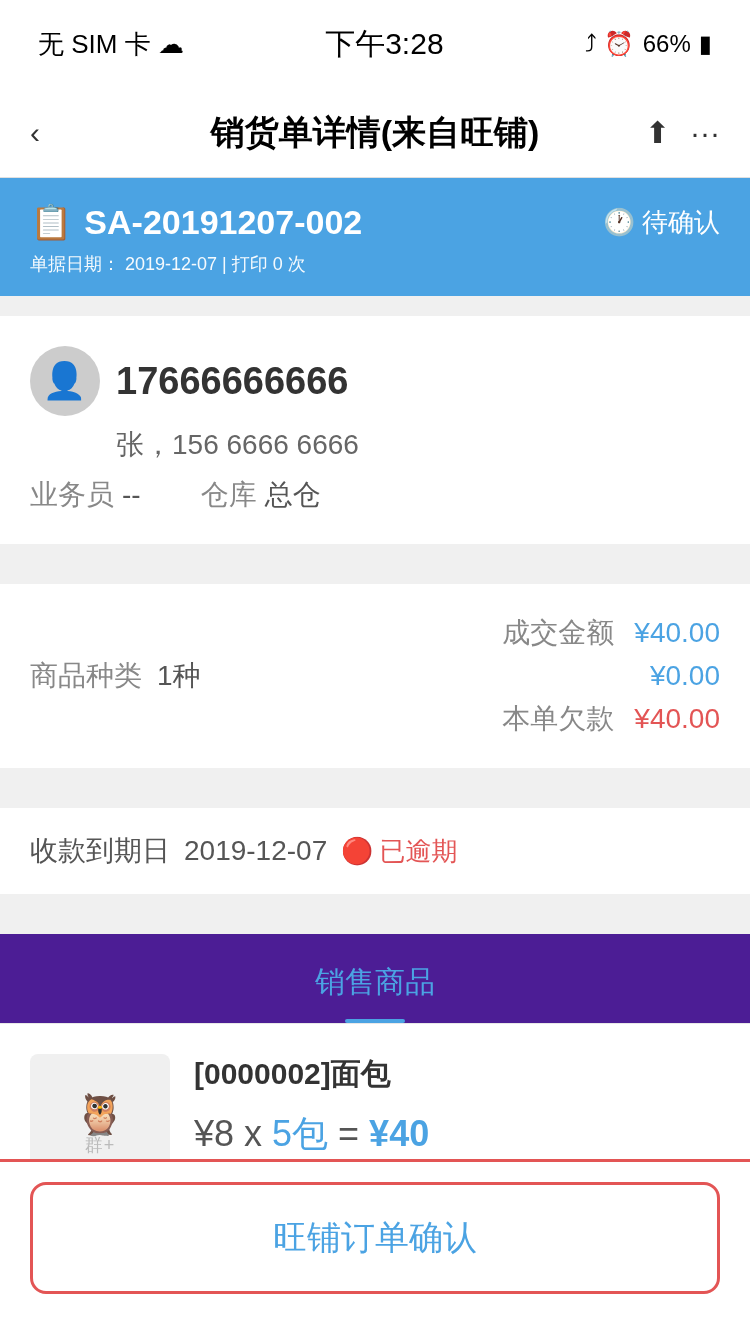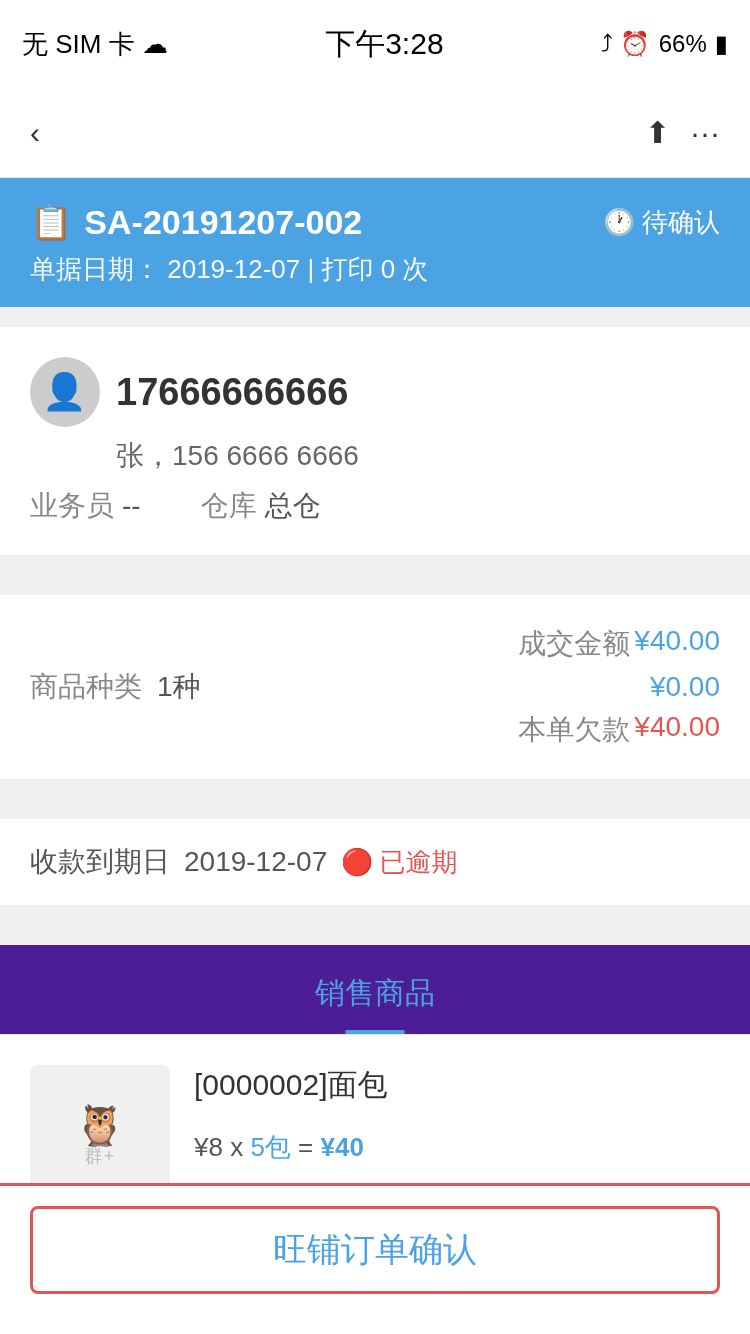--- a/index.html
+++ b/index.html
@@ -15,21 +15,21 @@
     }
 
     
     .status-bar {
       width: 100%;
       height: 88px;
       background: #fff;
       display: flex;
       align-items: center;
       justify-content: space-between;
-      padding: 0 22px;
+      padding: 0 38px;
       font-size: 26px;
       color: #000;
     }
     .status-left { display: flex; align-items: center; gap: 10px; }
     .status-center { font-size: 30px; font-weight: 500; }
     .status-right { display: flex; align-items: center; gap: 8px; font-size: 24px; }
 
     
     .nav-bar {
       width: 100%;
@@ -80,21 +80,21 @@
       gap: 12px;
     }
     .order-status {
       font-size: 26px;
       color: #fff;
       display: flex;
       align-items: center;
       gap: 6px;
     }
     .order-date {
-      font-size: 26px;
+      font-size: 18px;
       color: #fff;
       margin-top: 10px;
       opacity: 0.95;
     }
 
     
     .customer-card {
       background: #fff;
       padding: 30px;
       margin-top: 20px;
@@ -151,22 +151,22 @@
     }
     .summary-left-label { color: #888; }
     .summary-right {
       display: flex;
       flex-direction: column;
       align-items: flex-end;
       gap: 8px;
     }
     .summary-row {
       display: flex;
-      align-items: flex-start;
-      gap: 4px;
+      align-items: center;
+      gap: 20px;
       font-size: 28px;
     }
     .summary-label { color: #888; }
     .amount-blue { color: #4BA3E3; font-weight: 500; }
     .amount-red { color: #E35555; font-weight: 500; }
 
     
     .due-date-card {
       background: #fff;
       padding: 24px 30px;
@@ -234,24 +234,25 @@
       align-items: center;
       justify-content: center;
       flex-shrink: 0;
       color: #aaa;
       font-size: 24px;
     }
     .product-info { flex: 1; }
     .product-name {
       font-size: 30px;
       color: #333;
-      margin-bottom: 24px;
+      margin-bottom: 15px;
+      font-weight: bold;
     }
     .product-price {
-      font-size: 26px;
+      font-size: 36px;
       color: #555;
     }
     .product-price .qty { color: #4BA3E3; }
     .product-price .total { color: #4BA3E3; font-weight: 600; }
 
     
     .gray-area {
       background: #f0f0f0;
       flex: 1;
       min-height: 280px;
@@ -262,24 +263,24 @@
       position: fixed;
       bottom: 0;
       left: 0;
       width: 750px;
       background: #fff;
       padding: 20px 30px 40px;
       border-top: 3px solid #E35555;
     }
     .confirm-btn {
       width: 100%;
-      height: 88px;
+      height: 112px;
       background: #fff;
       border: 3px solid #E35555;
-      border-radius: 8px;
+      border-radius: 16px;
       font-size: 34px;
       color: #4BA3E3;
       font-weight: 500;
       cursor: pointer;
       display: flex;
       align-items: center;
       justify-content: center;
     }
 
     
@@ -316,20 +317,21 @@
     <span>⏰</span>
     <span>66%</span>
     <span>▮</span>
   </div>
 </div>
 
 <div class="nav-bar">
   <div class="nav-left">
     <span class="nav-icon">‹</span>
   </div>
+  <div class="nav-title">销货单详情(来自旺铺)</div>
   <div class="nav-right">
     <span class="nav-icon">⬆</span>
     <span class="nav-icon">···</span>
   </div>
 </div>
 
 <div class="order-header">
   <div class="order-header-top">
     <div class="order-id">
       <span>📋</span>

